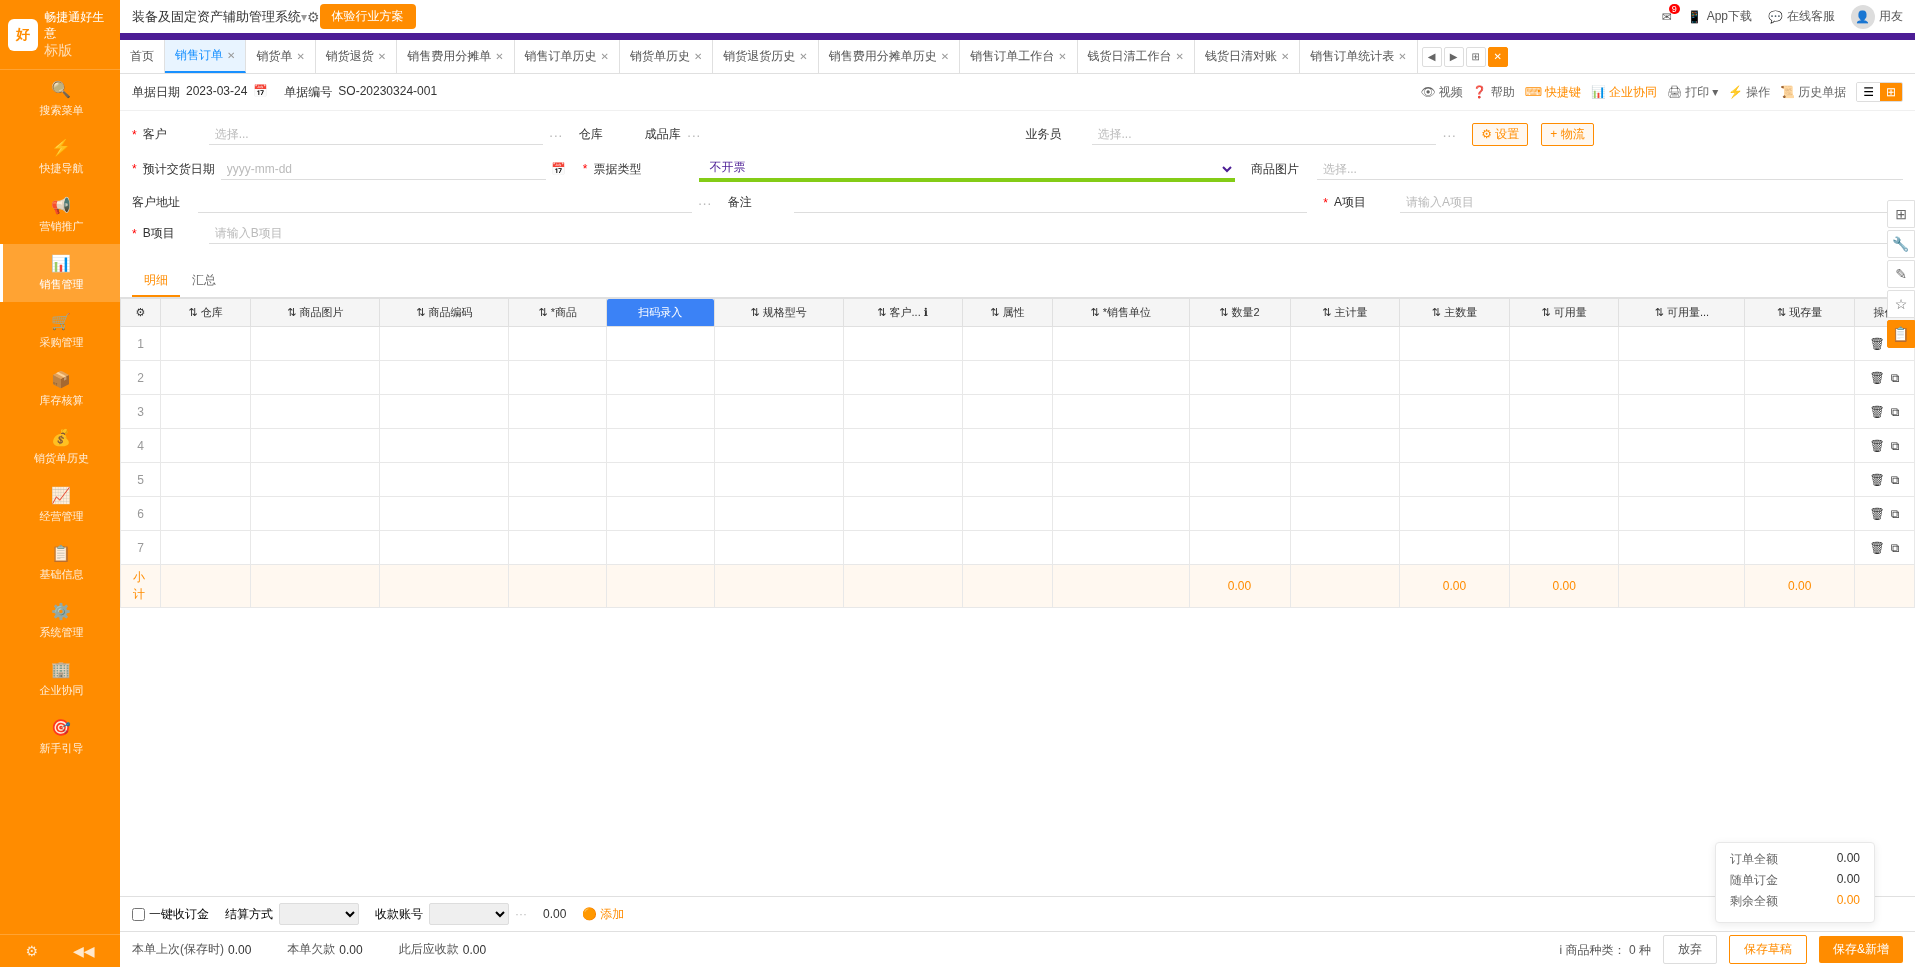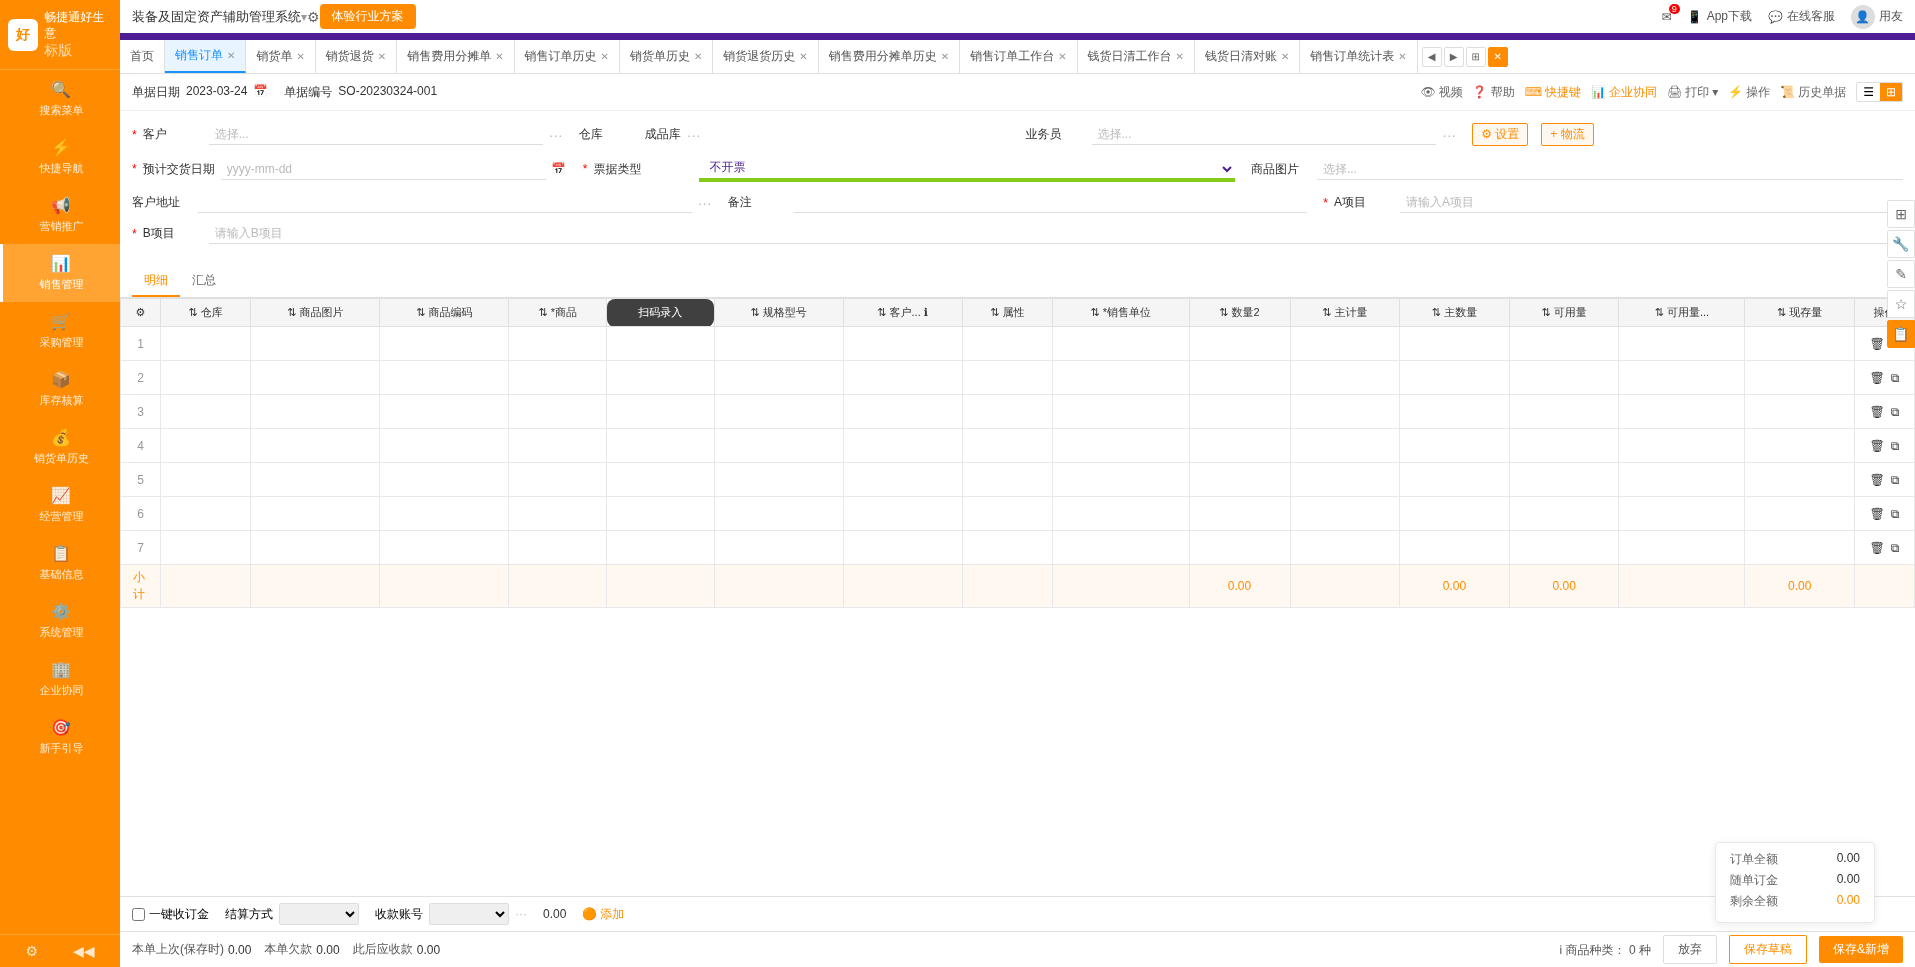--- a/index.html
+++ b/index.html
@@ -88,21 +88,21 @@
 
     
     .footer-bar { padding: 6px 12px; border-top: 1px solid #e0e0e0; display: flex; align-items: center; gap: 16px; background: #fff; flex-shrink: 0; }
     .footer-checkbox { display: flex; align-items: center; gap: 4px; }
     .footer-field { display: flex; align-items: center; gap: 6px; }
     .footer-input { border: 1px solid #ddd; border-radius: 2px; padding: 2px 6px; width: 80px; outline: none; }
     .footer-amount { color: #333; }
     .footer-add-btn { display: flex; align-items: center; gap: 3px; color: #ff8c00; cursor: pointer; }
 
     
-    .bottom-bar { height: 36px; background: #fff; border-top: 1px solid #e0e0e0; display: flex; align-items: center; padding: 0 12px; gap: 13px; flex-shrink: 0; }
+    .bottom-bar { height: 36px; background: #fff; border-top: 1px solid #e0e0e0; display: flex; align-items: center; padding: 0 12px; gap: 36px; flex-shrink: 0; }
     .bottom-stat { display: flex; align-items: center; gap: 4px; color: #555; }
     .bottom-stat-label { color: #555; }
     .bottom-stat-value { color: #333; font-weight: 500; }
     .bottom-right { margin-left: auto; display: flex; align-items: center; gap: 12px; }
     .bottom-product-count { color: #555; }
     .discard-btn { border: 1px solid #ddd; background: #fff; padding: 5px 14px; border-radius: 2px; cursor: pointer; color: #555; }
     .save-draft-btn { border: 1px solid #ff8c00; background: #fff; padding: 5px 14px; border-radius: 2px; cursor: pointer; color: #ff8c00; }
     .save-new-btn { background: #ff8c00; color: #fff; border: none; padding: 5px 14px; border-radius: 2px; cursor: pointer; }
 
     
@@ -378,21 +378,21 @@
 
     <div class="table-container">
       <table>
         <thead>
           <tr>
             <th class="th-settings">⚙</th>
             <th> ⇅ 仓库</th>
             <th> ⇅ 商品图片</th>
             <th> ⇅ 商品编码</th>
             <th> ⇅ *商品</th>
-            <th style="background:#404040;color:#fff;padding:4px 8px;cursor:pointer;border-radius:8px">扫码录入</th>
+            <th style="background:#3b82f6;color:#fff;padding:4px 8px;cursor:pointer;border-radius:2px">扫码录入</th>
             <th> ⇅ 规格型号</th>
             <th> ⇅ 客户... ℹ</th>
             <th> ⇅ 属性</th>
             <th> ⇅ *销售单位</th>
             <th> ⇅ 数量2</th>
             <th> ⇅ 主计量</th>
             <th> ⇅ 主数量</th>
             <th> ⇅ 可用量</th>
             <th> ⇅ 可用量...</th>
             <th> ⇅ 现存量</th>

